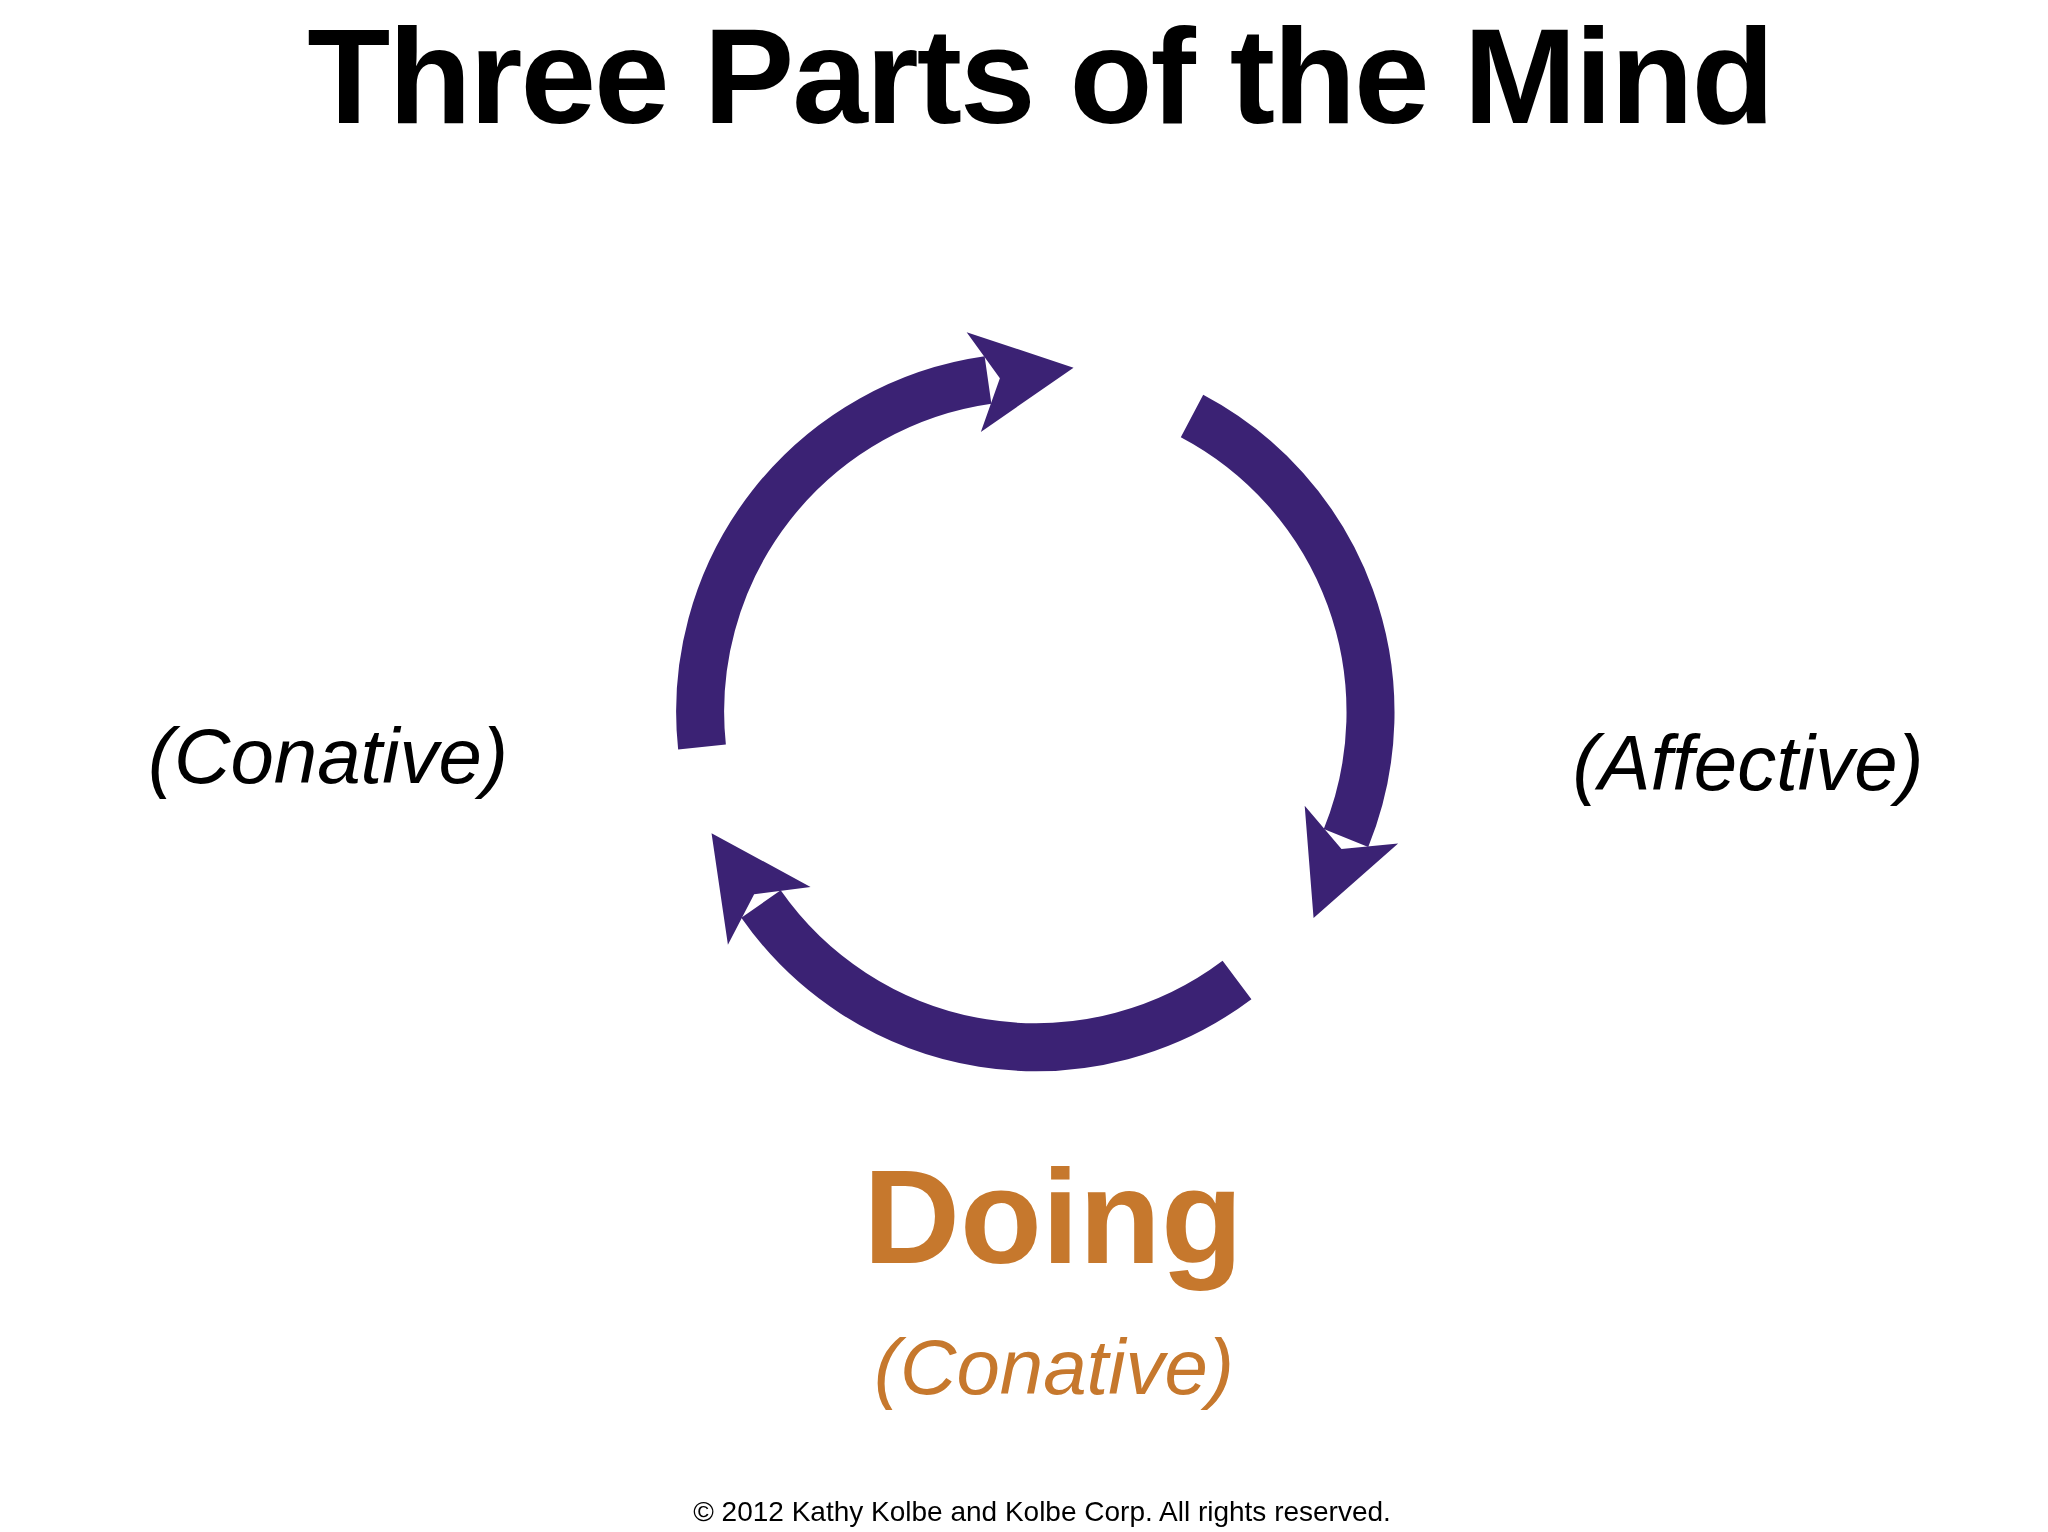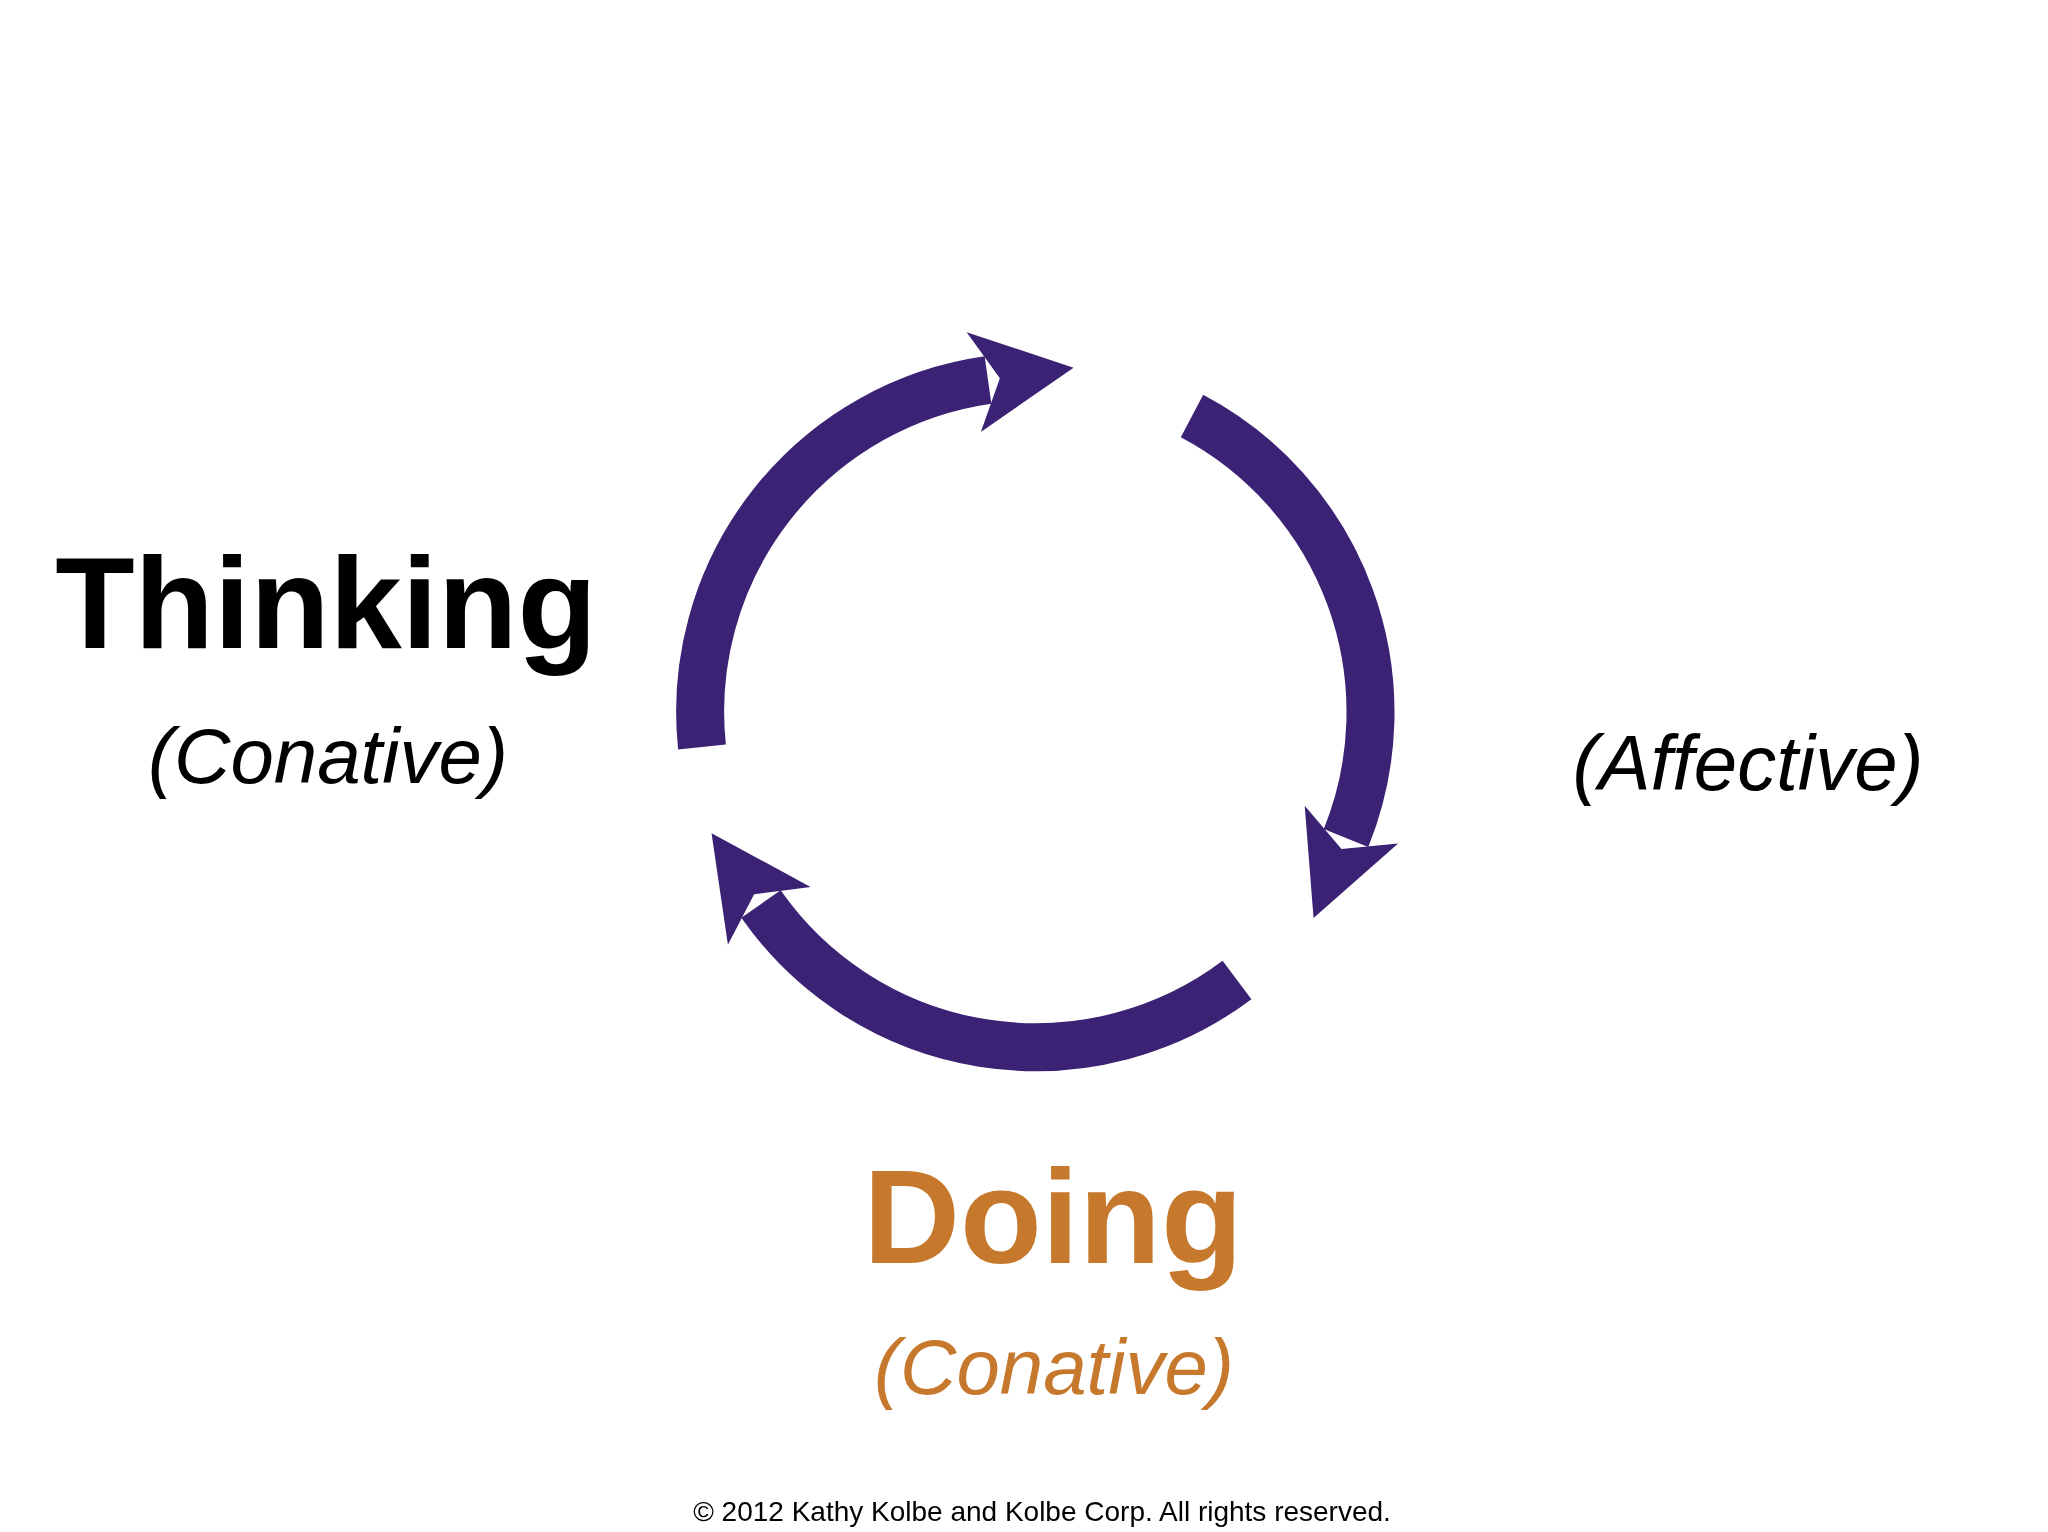--- a/index.html
+++ b/index.html
@@ -39,36 +39,36 @@
     font-size:28px;color:var(--ink);line-height:1.0;
   }
   svg.cycle{position:absolute;top:0;left:0;width:2048px;height:1532px;}
   svg.cycle path.arc{fill:none;stroke:var(--purple);stroke-width:48;stroke-linecap:butt;}
 </style>
 </head>
 <body>
 
 <div class="slide">
 
+  <div class="abs title">Three Parts of the Mind</div>
 
   <svg class="cycle" viewBox="0 0 2048 1532" aria-hidden="true">
     <defs>
       <marker id="arrowhead" markerWidth="4" markerHeight="4" refX="0.3" refY="2" orient="auto" overflow="visible">
         <path d="M 0 0.95 L 2.1 2 L 0 3.05 L 0.55 2 Z" style="fill:var(--purple)"></path>
       </marker>
     </defs>
 
     <path class="arc" d="M 702 747 A 335 335 0 0 1 988 380" marker-end="url(#arrowhead)"></path>
 
     <path class="arc" d="M 1192 416 A 335 335 0 0 1 1346 838" marker-end="url(#arrowhead)"></path>
 
     <path class="arc" d="M 1237 980 A 335 335 0 0 1 761 904" marker-end="url(#arrowhead)"></path>
   </svg>
 
-  <div class="abs big-label thinking">Thinking</div>
   <div class="abs sub-label cognitive">(Conative)</div>
 
   <div class="abs sub-label affective">(Affective)</div>
 
   <div class="abs big-label doing">Doing</div>
   <div class="abs sub-label conative">(Conative)</div>
 
   <div class="abs copyright">© 2012 Kathy Kolbe and Kolbe Corp. All rights reserved.</div>
 
 </div>

